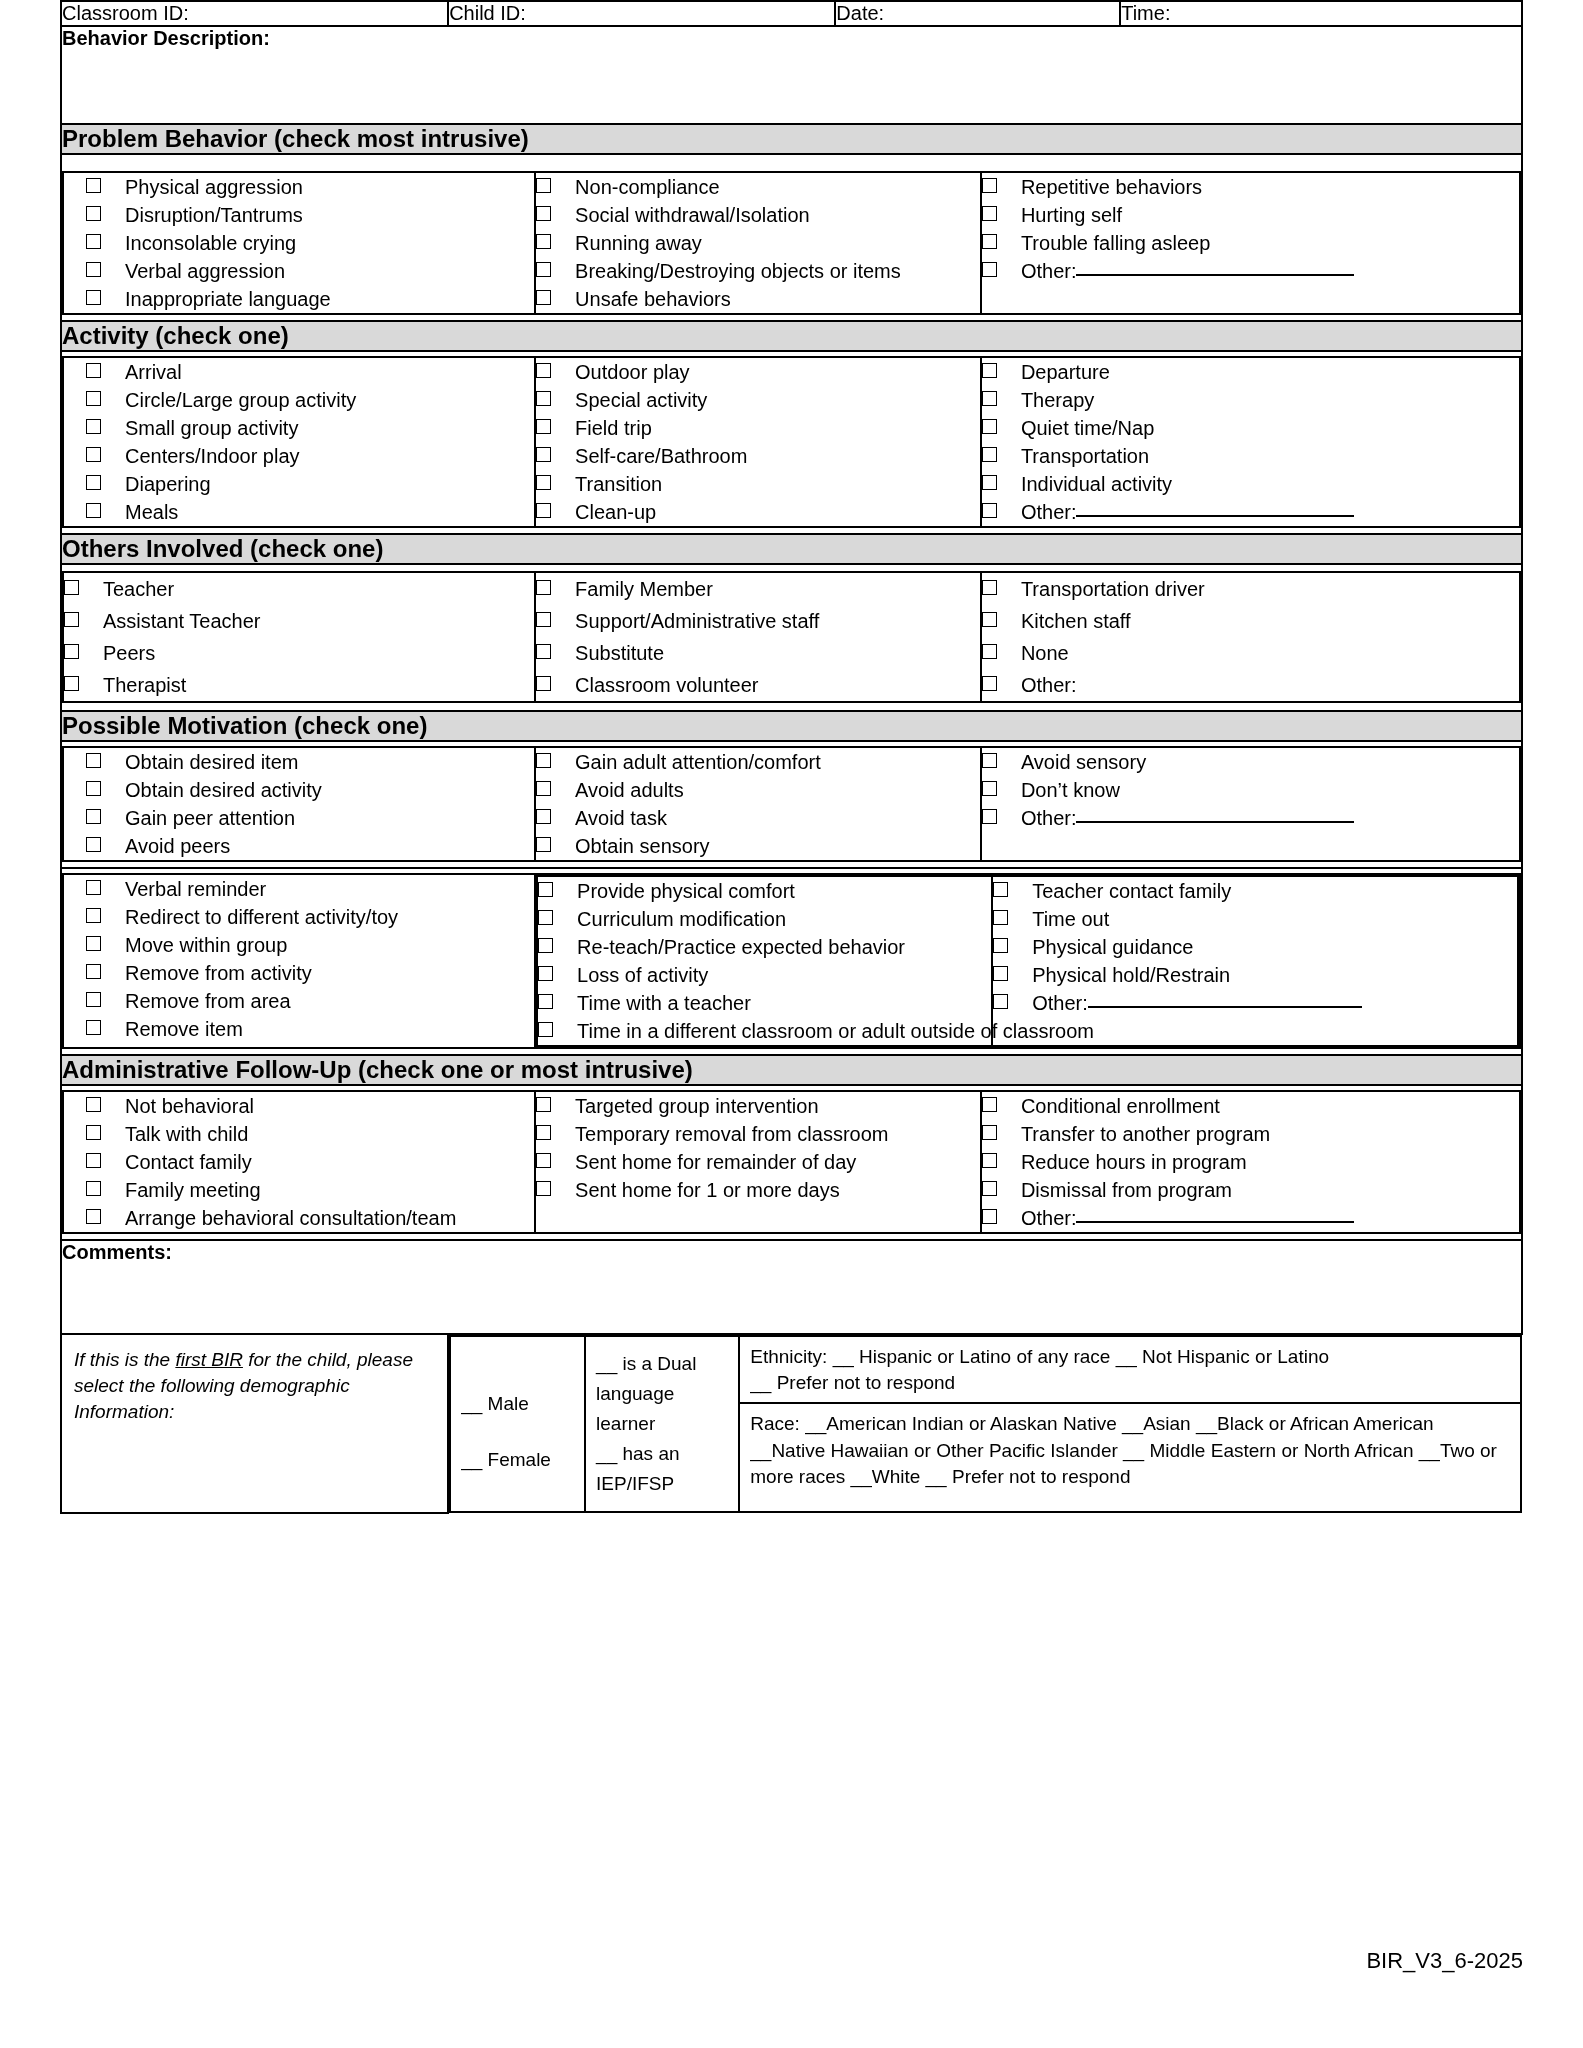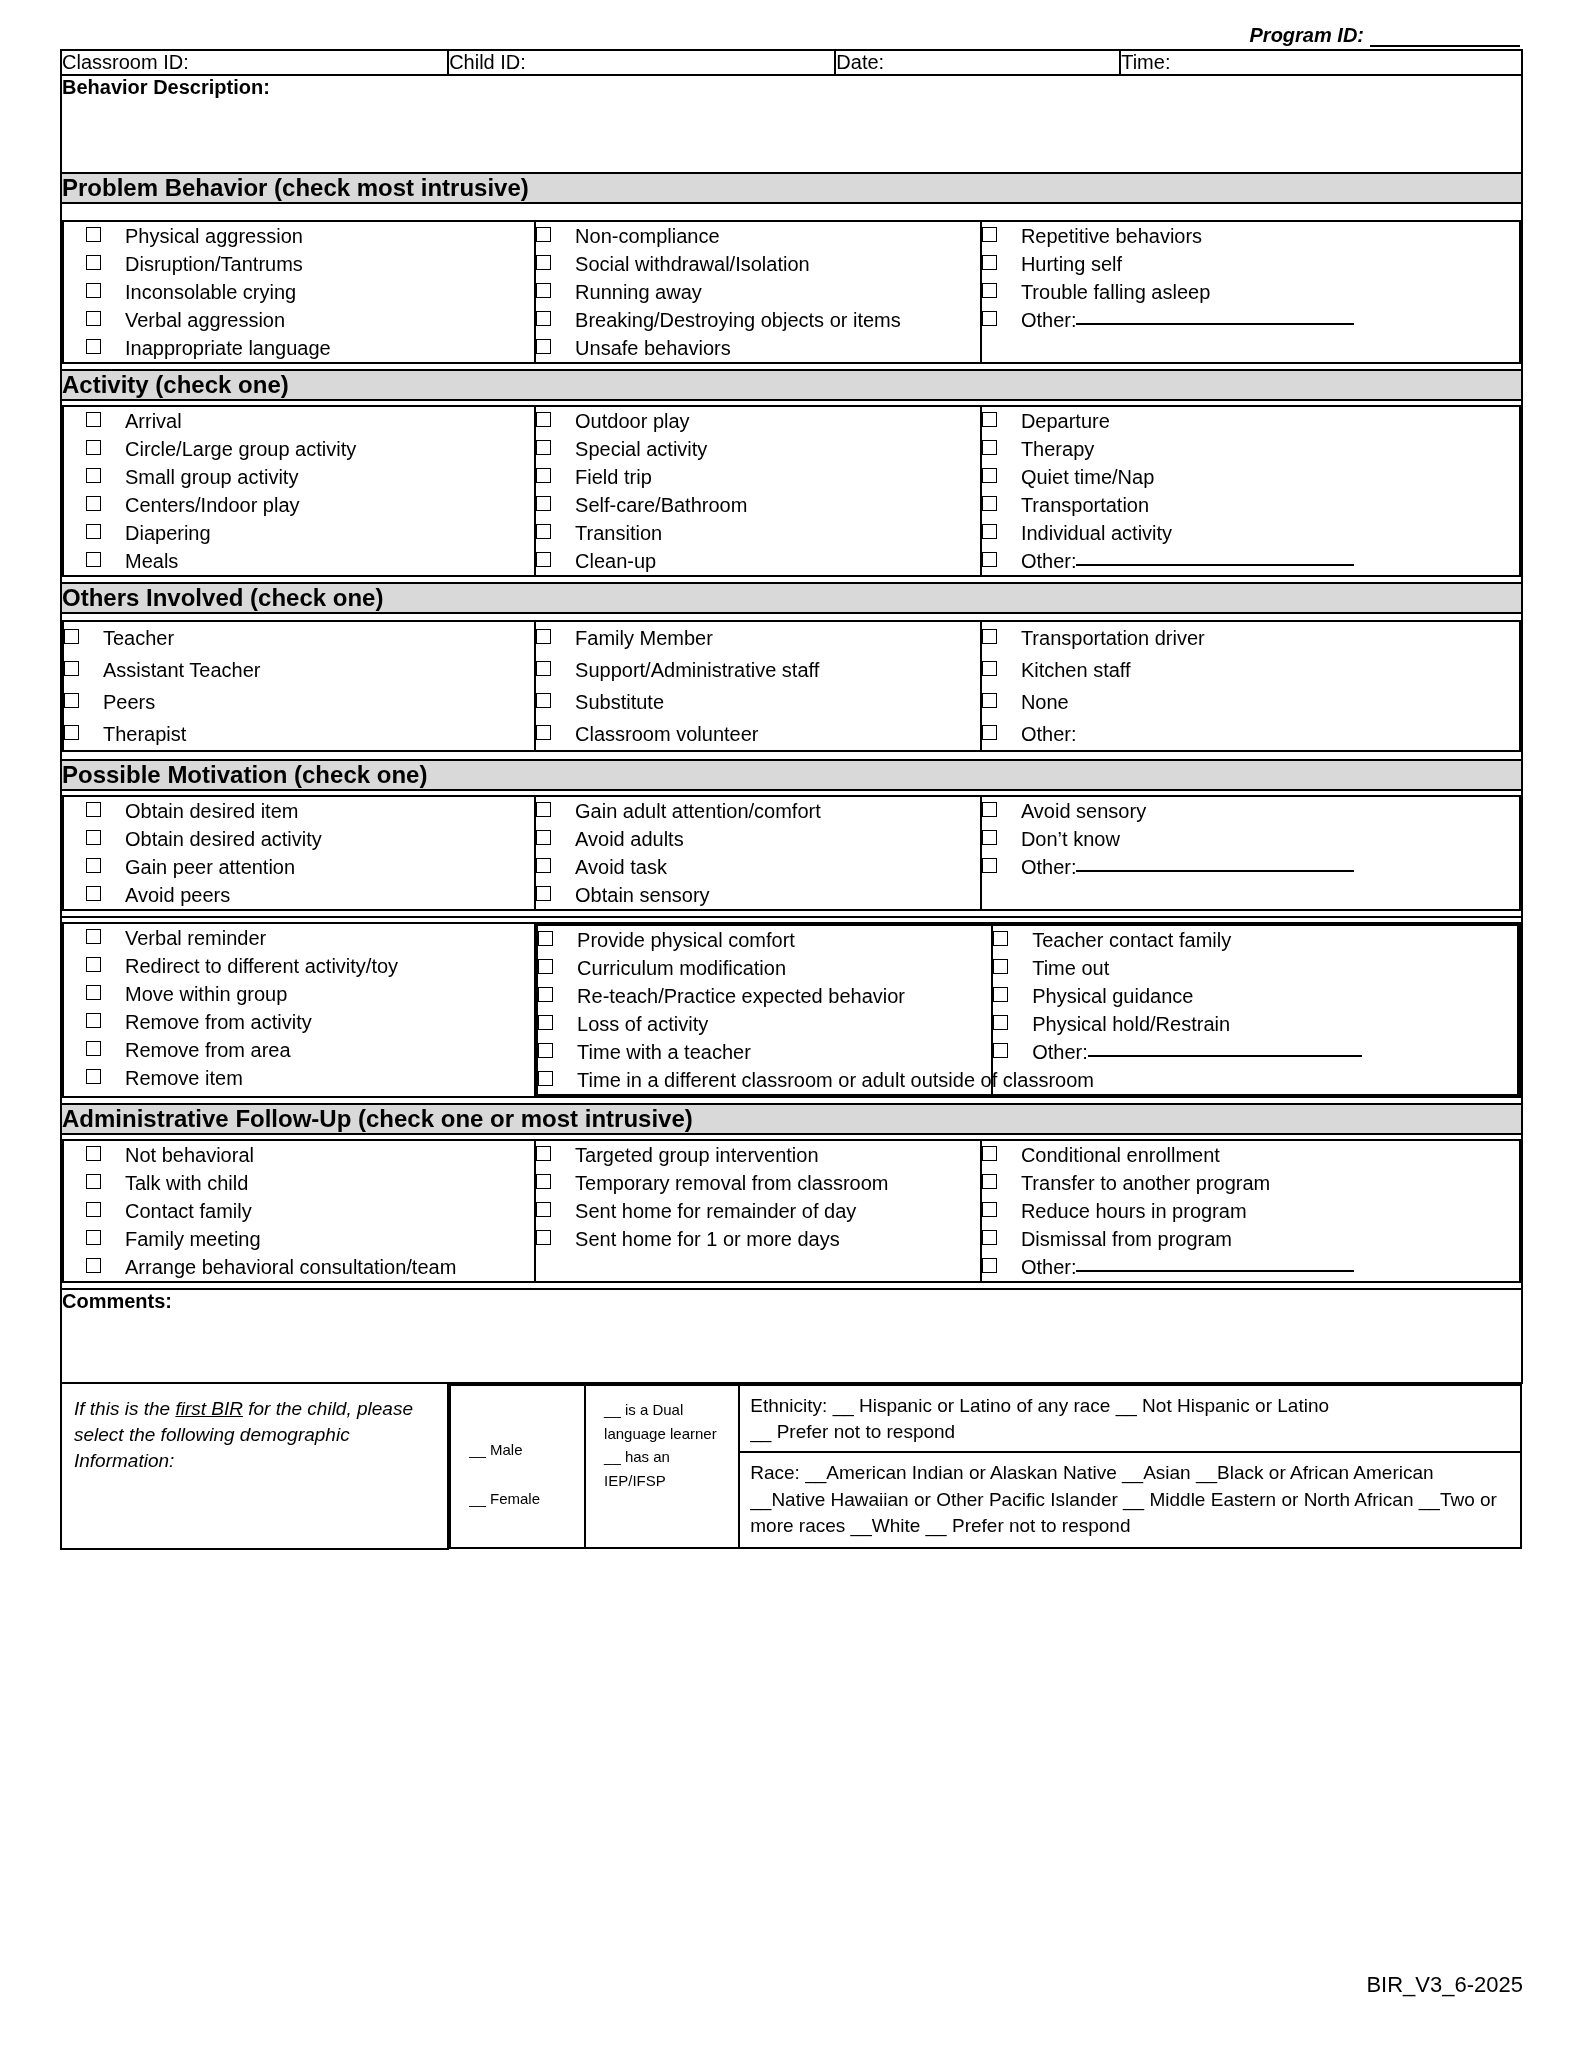--- a/index.html
+++ b/index.html
@@ -130,23 +130,23 @@
   }
 
   .demo-italic {
     font-style: italic;
     font-size: 19px;
     line-height: 1.38;
     padding: 12px 10px 12px 12px;
   }
   .demo-italic u { text-decoration: underline; }
   .demo-plain {
-    font-size: 15px;
+    font-size: 19px;
     line-height: 1.58;
-    padding: 12px 6px 12px 18px;
+    padding: 12px 6px 12px 10px;
   }
   .demo-plain.center-ish { padding-top: 28px; }
   .eth-cell {
     font-size: 19px;
     line-height: 1.35;
     padding: 7px 8px 7px 10px;
   }
   .race-cell {
     font-size: 19px;
     line-height: 1.38;
@@ -159,24 +159,20 @@
     bottom: 74px;
     font-size: 22px;
   }
 </style>
 </head>
 <body>
 
 <div class="page">
 
 
-  <div class="program-id-row">
-    <span class="program-id-label">Program ID:</span>
-    <span class="program-id-blank"></span>
-  </div>
 
   <table class="form">
     <colgroup>
       <col style="width:26.5%">
       <col style="width:26.5%">
       <col style="width:19.5%">
       <col style="width:27.5%">
     </colgroup>
 
     <tbody>

